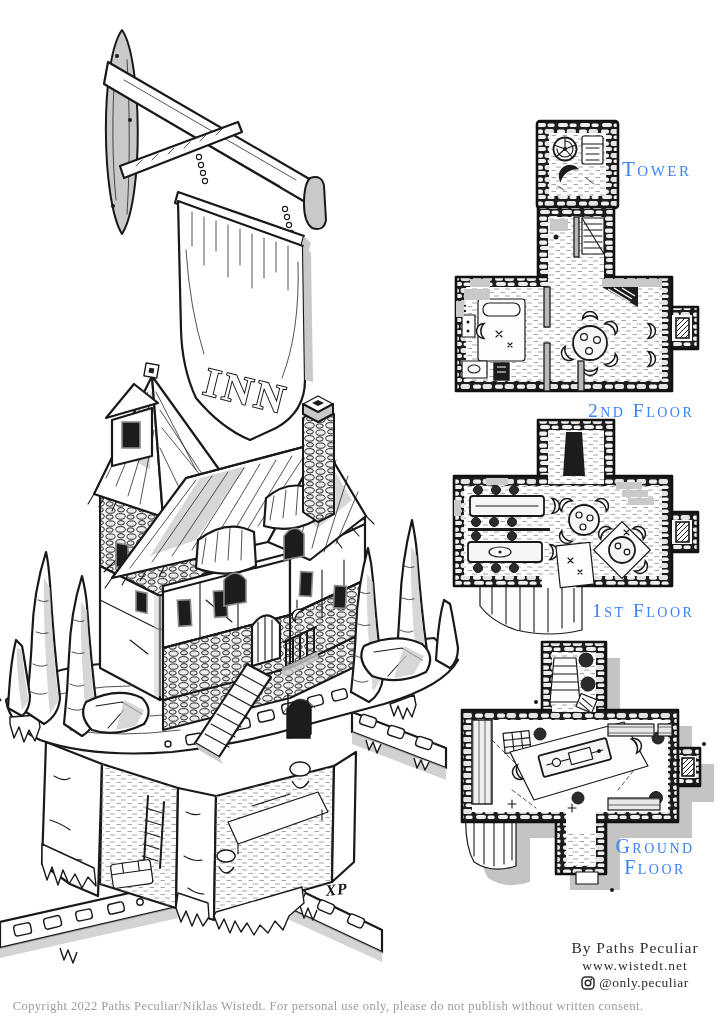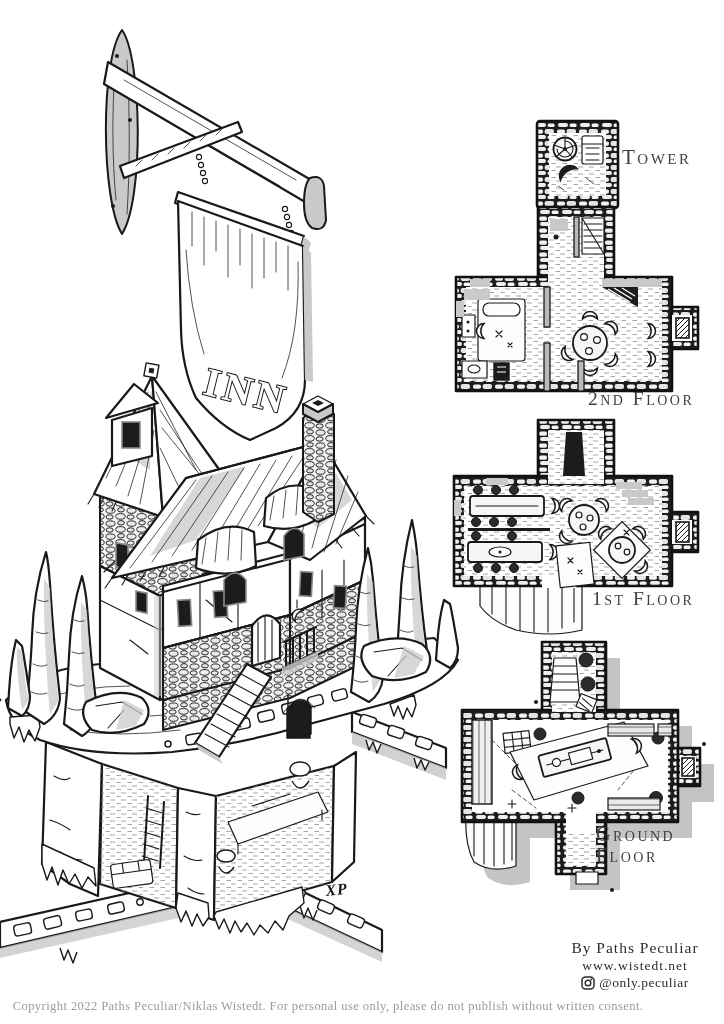--- a/index.html
+++ b/index.html
@@ -25,21 +25,21 @@
   .fur2{fill:#fdfdfd;stroke:#191919;stroke-width:1.2;stroke-linejoin:round;}
   .cres{fill:#fdfdfd;stroke:#191919;stroke-width:1.5;}
   .stool{fill:#2b2b2b;stroke:#191919;stroke-width:1;}
   .iw {fill:#b9b9b9;stroke:#191919;stroke-width:1.3;}
   .diagf{fill:url(#diag);stroke:#191919;stroke-width:1.6;}
   .plk{fill:url(#planks);}
   .plkh{fill:url(#planksH);stroke:#191919;stroke-width:1.2;}
   .ghost{fill:#c4c4c4;}
   .winK{fill:#1c1c1c;stroke:#8a8a8a;stroke-width:1.6;}
   
-  .plan-label{font-variant:small-caps;letter-spacing:2.5px;font-size:21px;line-height:1.05;color:#404040;}
+  .plan-label{font-variant:small-caps;letter-spacing:2.5px;font-size:21px;line-height:1.05;color:#3b82f6;margin-top:12px;}
   .sign-text{font-weight:bold;letter-spacing:4px;}
   .attr{width:190px;text-align:center;color:#2d2d2d;}
   .attr .byline{font-size:15.5px;letter-spacing:1px;}
   .attr .site{font-size:13.5px;letter-spacing:1px;margin-top:1px;}
   .attr .insta{font-size:13.5px;letter-spacing:.5px;margin-top:1px;display:flex;align-items:center;justify-content:center;gap:4px;}
   .copyright{width:656px;text-align:center;font-size:12.6px;letter-spacing:.4px;color:#9b9b9b;}
 </style>
 </head>
 <body>
 
@@ -550,21 +550,21 @@
     <rect class="plkh" x="156" y="84" width="46" height="12"></rect>
     <rect class="plkh" x="206" y="84" width="14" height="12"></rect>
     <rect class="plkh" x="156" y="158" width="52" height="12"></rect>
   </g>
   <rect class="diagf" x="230" y="118" width="12" height="18"></rect>
   <rect class="fur2" x="124" y="232" width="22" height="12" fill="#ececec"></rect>
   <circle class="k" cx="252" cy="104" r="2"></circle>
       <circle class="k" cx="84" cy="62" r="2"></circle>
       <circle class="k" cx="160" cy="250" r="2"></circle>
 </svg>
-<div class="abs plan-label" style="left:596px;top:824px;width:118px;font-size:20px;text-align:left">Ground Floor</div>
+<div class="abs plan-label" style="left:596px;top:824px;width:118px;font-size:20px;text-align:center">Ground Floor</div>
 
 <div class="abs attr" style="left:540px;top:939px">
   <div class="byline">By Paths Peculiar</div>
   <div class="site">www.wistedt.net</div>
   <div class="insta">
     <svg width="14" height="14" viewBox="0 0 14 14">
       <rect x="1" y="1" width="12" height="12" rx="3.4" fill="none" stroke="#2d2d2d" stroke-width="1.5"></rect>
       <circle cx="7" cy="7" r="2.8" fill="none" stroke="#2d2d2d" stroke-width="1.4"></circle>
       <circle cx="10.4" cy="3.6" r="1" fill="#2d2d2d"></circle>
     </svg>

